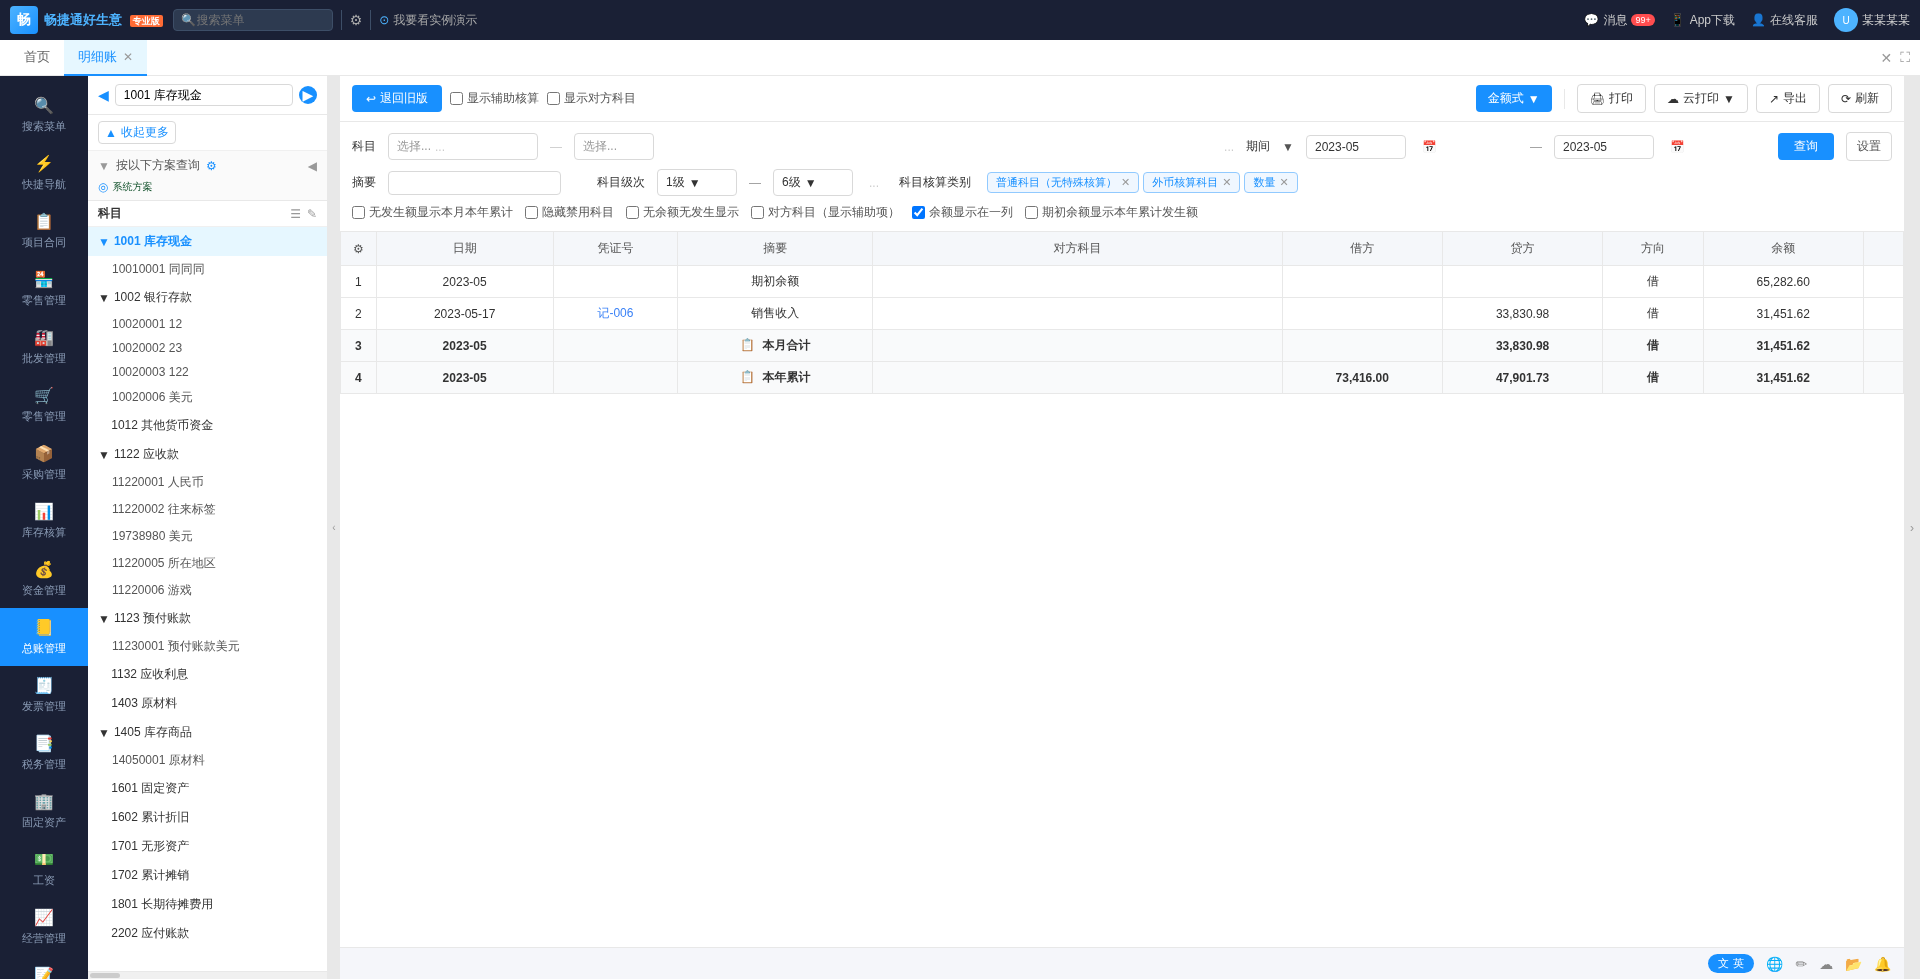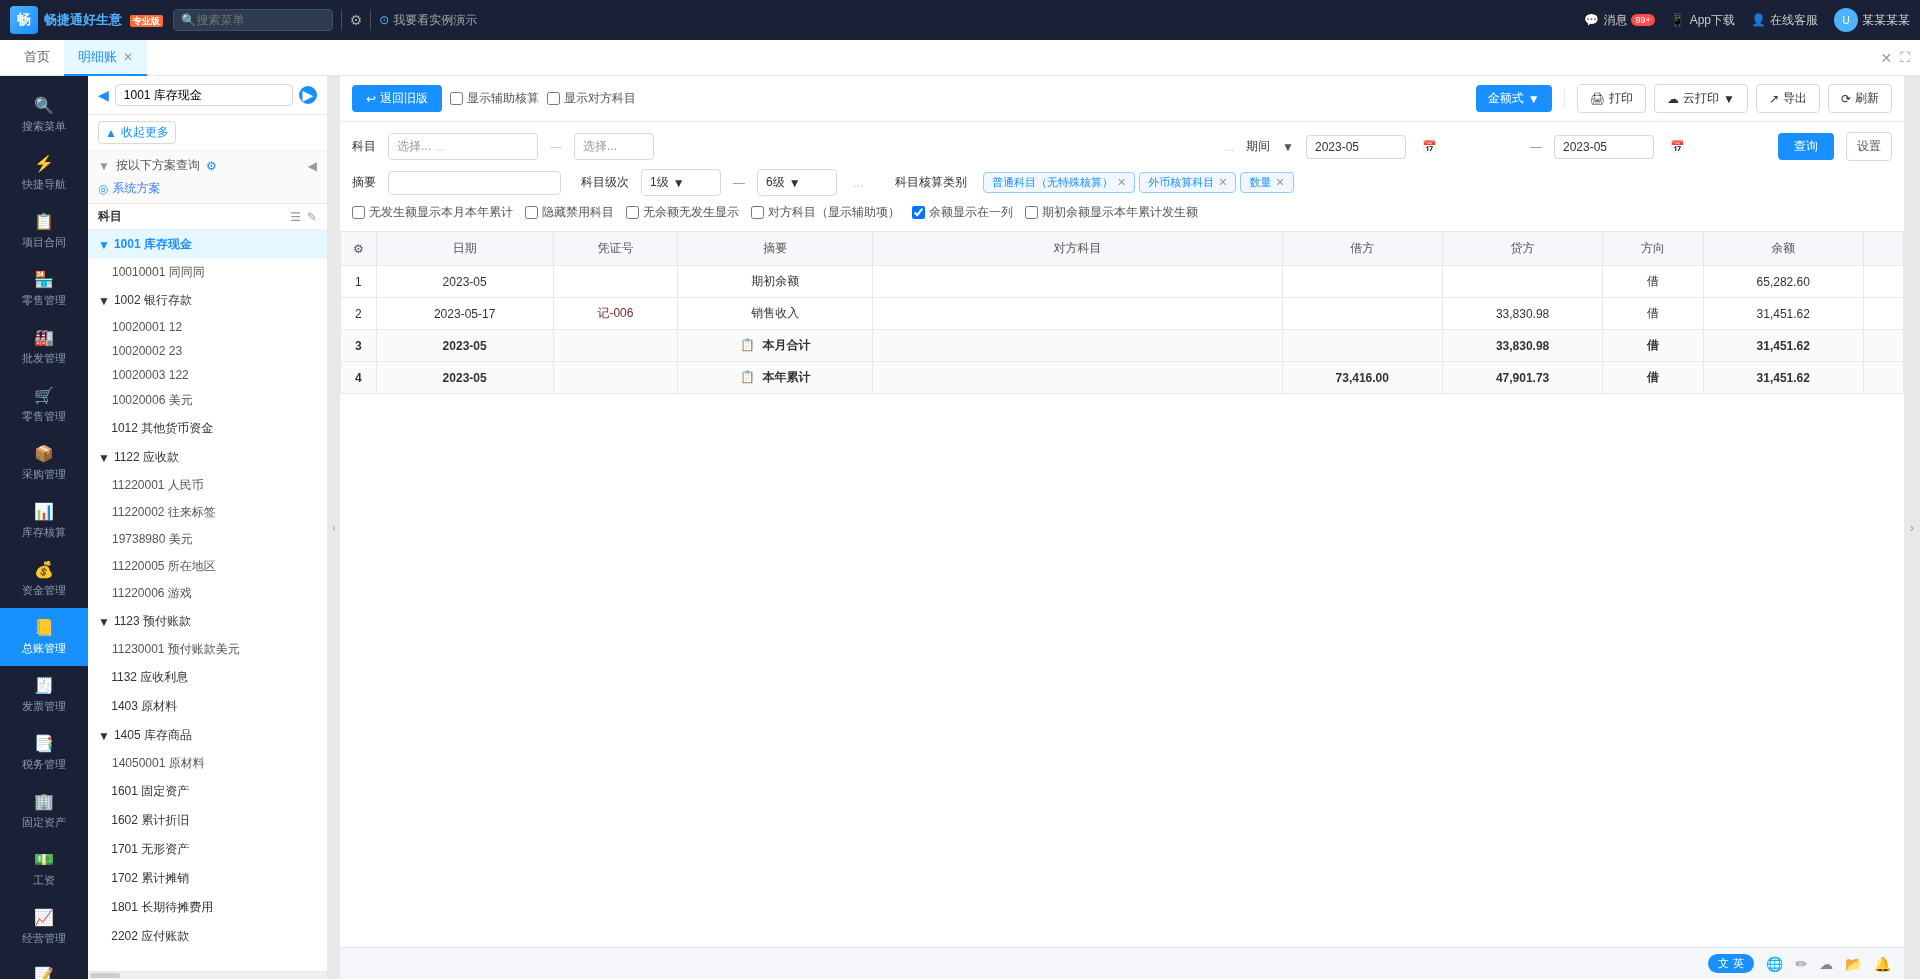--- a/index.html
+++ b/index.html
@@ -76,21 +76,21 @@
     
     .table-container { flex: 1; overflow-y: auto; padding: 0; background: white; }
     .table-container::-webkit-scrollbar { width: 6px; }
     .table-container::-webkit-scrollbar-thumb { background: #ccc; border-radius: 3px; }
     table { width: 100%; border-collapse: collapse; font-size: 12px; }
     thead th { background: #f5f7fa; border-bottom: 1px solid #e8e8e8; border-right: 1px solid #e8e8e8; padding: 8px 12px; text-align: center; color: #555; font-weight: normal; white-space: nowrap; }
     thead th:first-child { border-left: 1px solid #e8e8e8; }
     tbody td { border-bottom: 1px solid #e8e8e8; border-right: 1px solid #e8e8e8; padding: 7px 12px; text-align: center; color: #333; }
     tbody td:first-child { border-left: 1px solid #e8e8e8; }
     tbody tr.summary td { font-weight: bold; background: #f9fafb; }
-    .link-text { color: #7f1d1d; text-decoration: none; cursor: pointer; }
+    .link-text { color: #3b82f6; text-decoration: none; cursor: pointer; }
     .icon-blue { color: #1890ff; margin-right: 4px; }
 
     
     .bottom-bar { height: 32px; background: #f5f6fa; border-top: 1px solid #e8e8e8; display: flex; align-items: center; padding: 0 12px; gap: 8px; font-size: 11px; color: #888; }
     .bottom-right { margin-left: auto; display: flex; align-items: center; gap: 12px; }
     .bottom-btn { display: flex; align-items: center; gap: 4px; background: #1890ff; color: white; border-radius: 12px; padding: 2px 10px; font-size: 11px; cursor: pointer; }
 
     
     .collapse-handle { width: 12px; background: #e8e8e8; display: flex; align-items: center; justify-content: center; cursor: pointer; color: #999; font-size: 10px; flex-shrink: 0; }
 
@@ -248,21 +248,21 @@
 
     <div style="padding:6px 10px; border-bottom:1px solid #e8e8e8; background:#fafafa;">
       <div style="display:flex; align-items:center; gap:6px; margin-bottom:6px;">
         <span style="color:#999;">▼</span>
         <span style="font-size:12px; color:#555;">按以下方案查询</span>
         <span style="color:#1890ff; cursor:pointer;">⚙</span>
         <span style="color:#999; cursor:pointer; margin-left:auto;">◀</span>
       </div>
       <div style="display:flex; align-items:center; gap:4px;">
         <span style="color:#1890ff;">◎</span>
-        <span style="color:#3b82f6; font-size:12px; cursor:pointer;">系统方案</span>
+        <span style="color:#14532d; font-size:10px; cursor:pointer;">系统方案</span>
       </div>
     </div>
 
     <div style="display:flex; align-items:center; padding:4px 10px; border-bottom:1px solid #f0f0f0;">
       <span style="font-size:12px; color:#333; font-weight:bold;">科目</span>
       <span style="margin-left:auto; color:#999; cursor:pointer;">☰</span>
       <span style="color:#999; cursor:pointer; margin-left:6px;">✎</span>
     </div>
 
     <div class="account-list">
@@ -410,32 +410,32 @@
           <span>2023-05</span>
         </div>
         <span class="filter-date" style="border:none; padding:4px 4px;">📅</span>
         <button class="btn-query">查询</button>
         <button class="btn-settings">设置</button>
       </div>
 
       <div class="filter-section">
         <span class="filter-label">摘要</span>
         <input type="text" class="filter-input" style="min-width: 120px;">
-        <span class="filter-label" style="margin-left:8px;">科目级次</span>
+        <span class="filter-label" style="margin-left:24px;">科目级次</span>
         <div class="filter-select">
           <span>1级</span>
           <span>▼</span>
         </div>
         <span style="color:#999;">—</span>
         <div class="filter-select">
           <span>6级</span>
           <span>▼</span>
         </div>
         <span style="color:#ccc; margin: 0 4px;">...</span>
-        <span class="filter-label" style="margin-left:16px;">科目核算类别</span>
+        <span class="filter-label" style="margin-left:4px;">科目核算类别</span>
         <div style="display:flex; align-items:center; gap:4px; flex-wrap:wrap; margin-left:4px;">
           <span class="tag-filter">
             <span>普通科目（无特殊核算）</span>
             <span class="tag-close">✕</span>
           </span>
           <span class="tag-filter">
             <span>外币核算科目</span>
             <span class="tag-close">✕</span>
           </span>
           <span class="tag-filter">

